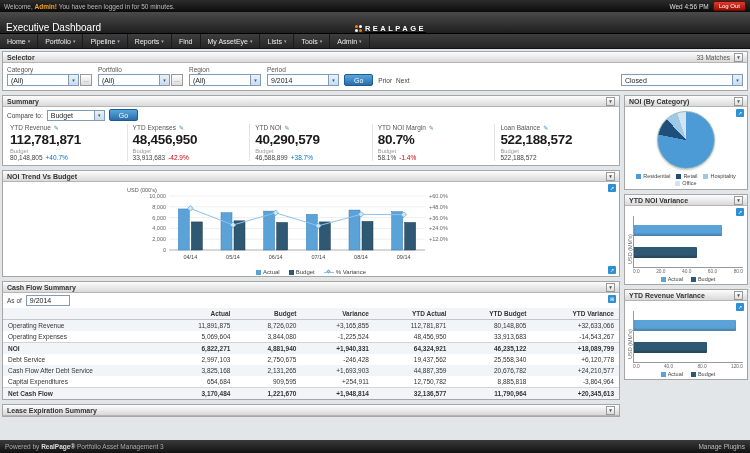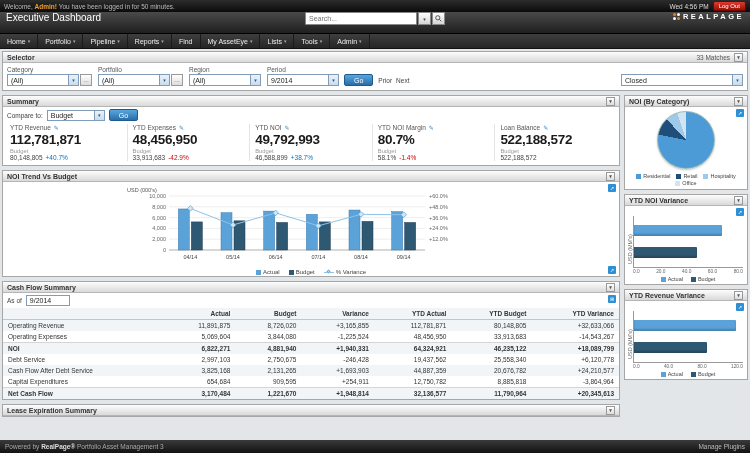--- a/index.html
+++ b/index.html
@@ -10,29 +10,29 @@
   
   .topbar { height:12px; background:linear-gradient(#2c2c2c,#0b0b0b); color:#bbb;
     font-size:6.5px; display:flex; align-items:center; padding:0 4px; flex:0 0 auto; }
   .topbar .user { color:#f0a030; font-weight:bold; }
   .topbar-right { margin-left:auto; display:flex; align-items:center; gap:4px; color:#ddd; }
   .logout-btn { background:linear-gradient(#e23a2e,#9c0f06); color:#fff; font-size:6px;
     padding:0 5px; height:10px; border-radius:2px; border:1px solid #6d0700; cursor:pointer; }
 
   
   .header { height:22px; background:linear-gradient(#4a4a4a,#1f1f1f); display:flex;
-    align-items:flex-start; padding:0 6px; border-bottom:1px solid #000; flex:0 0 auto; }
+    align-items:flex-end; padding:0 6px; border-bottom:1px solid #000; flex:0 0 auto; }
   .page-title { color:#fff; font-size:10px; width:210px; }
   .search-area { flex:1; display:flex; justify-content:center; align-items:center; gap:1px; }
   .search-input { width:112px; height:13px; font-size:7px; padding:0 3px; border:1px solid #888;
     border-radius:1px; font-family:"Liberation Sans", sans-serif; color:#333; }
   .mini-btn { height:13px; min-width:13px; background:linear-gradient(#fdfdfd,#d6d6d6);
     border:1px solid #888; font-size:5px; color:#444; display:flex; align-items:center;
     justify-content:center; cursor:pointer; }
-  .logo { width:210px; display:flex; justify-content:flex-end; align-items:center; gap:3px; }
+  .logo { width:210px; display:flex; justify-content:flex-end; align-items:center; gap:3px;text-decoration:underline; }
   .logo-dots { display:grid; grid-template-columns:3px 3px; grid-gap:1px; }
   .logo-dots i { width:3px; height:3px; border-radius:50%; display:block; }
   .logo-dots i.o { background:#f07f13; } .logo-dots i.w { background:#fff; }
   .logo-text { color:#fff; font-size:7.5px; letter-spacing:2.5px; font-weight:bold; }
 
   
   .menubar { height:15px; background:linear-gradient(#3e3e3e,#252525); display:flex;
     align-items:stretch; border-bottom:1px solid #111; flex:0 0 auto; }
   .menu-item { display:flex; align-items:center; gap:2px; padding:0 7px; color:#eee;
     font-size:7px; border-right:1px solid #1a1a1a; cursor:pointer; }
@@ -151,32 +151,20 @@
   <div class="topbar">
     <span><span>Welcome, </span><span class="user">Admin!</span><span> You have been logged in for 50 minutes.</span></span>
     <div class="topbar-right">
       <span>Wed 4:56 PM</span>
       <button class="logout-btn">Log Out</button>
     </div>
   </div>
 
   <div class="header">
     <div class="page-title">Executive Dashboard</div>
-    <div class="search-area">
-      <input class="search-input" placeholder="Search..." style="">
-      <button class="mini-btn">
-          <span>▾</span>
-        </button>
-      <button class="mini-btn">
-          <svg width="7" height="7" viewBox="0 0 10 10">
-            <circle cx="4" cy="4" r="3" fill="none" stroke="#555" stroke-width="1.4"></circle>
-            <line x1="6.2" y1="6.2" x2="9" y2="9" stroke="#555" stroke-width="1.4"></line>
-          </svg>
-        </button>
-    </div>
     <div class="logo">
       <span class="logo-dots">
           <i class="o"></i>
           <i class="w"></i>
           <i class="w"></i>
           <i class="o"></i>
         </span>
       <span class="logo-text">REALPAGE</span>
     </div>
   </div>
@@ -317,21 +305,21 @@
               <div class="kpi-budget-line">
                 <span>33,913,683</span>
                 <span class="kpi-var var-neg">-42.9%</span>
               </div>
             </div>
             <div class="kpi">
               <div class="kpi-label">
                 <span>YTD NOI</span>
                 <span class="pencil">✎</span>
               </div>
-              <div class="kpi-value">49,792,993</div>
+              <div class="kpi-value">40,290,579</div>
               <div class="kpi-budget-label">Budget</div>
               <div class="kpi-budget-line">
                 <span>46,588,899</span>
                 <span class="kpi-var var-pos">+38.7%</span>
               </div>
             </div>
             <div class="kpi">
               <div class="kpi-label">
                 <span>YTD NOI Margin</span>
                 <span class="pencil">✎</span>

